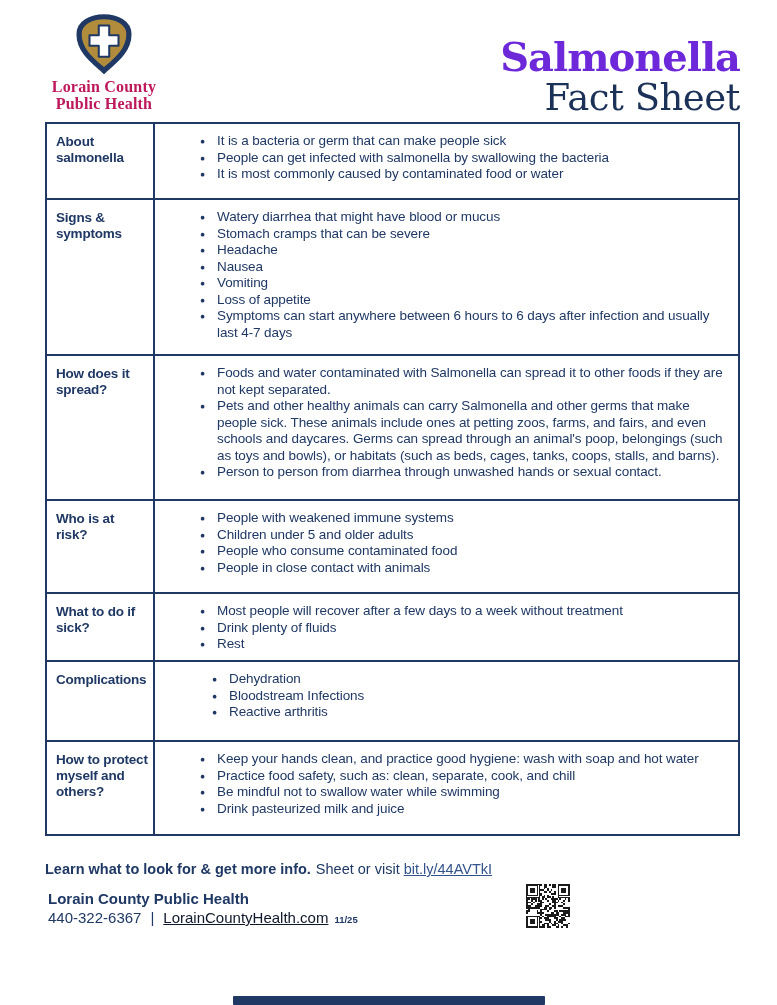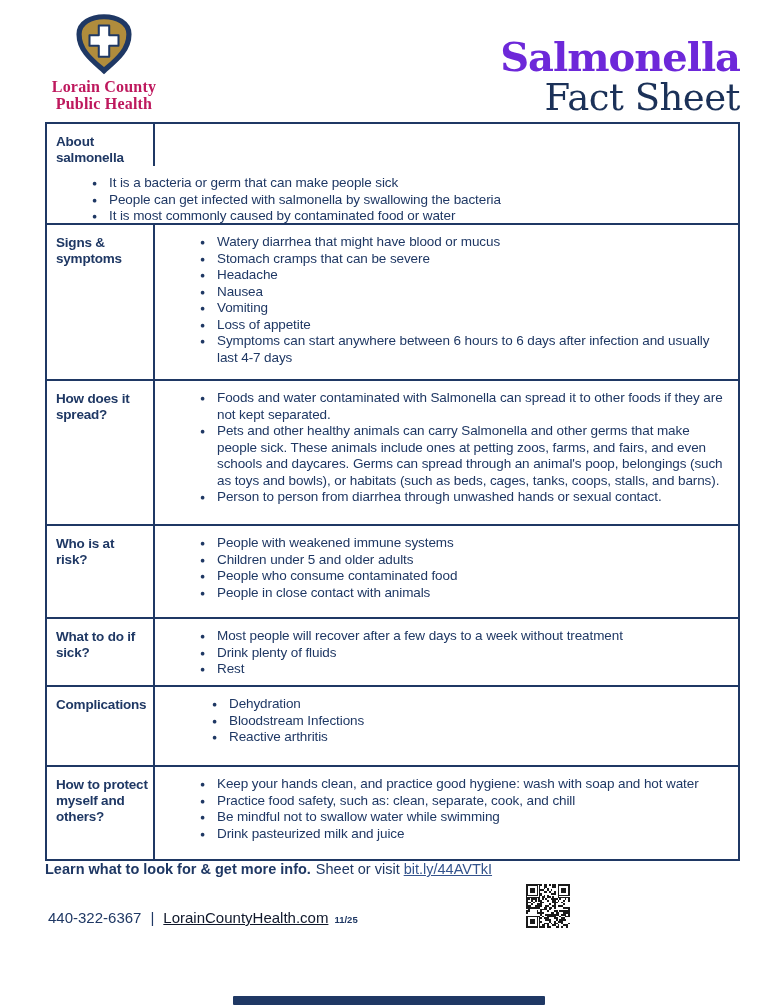--- a/index.html
+++ b/index.html
@@ -66,21 +66,21 @@
       <div>Public Health</div>
     </div>
   </div>
 
   <div class="title-block">
     <div class="title-main">Salmonella</div>
     <div class="title-sub">Fact Sheet</div>
   </div>
 
   <div class="fact-table">
-      <div class="trow" style="height: 99px; flex-direction: column;">
+      <div class="trow" style="height: 74px;">
         <div class="tlabel">About salmonella</div>
         <div class="tcontent">
           <ul>
             <li>It is a bacteria or germ that can make people sick</li>
             <li>People can get infected with salmonella by swallowing the bacteria</li>
             <li>It is most commonly caused by contaminated food or water</li>
           </ul>
         </div>
       </div>
       <div class="trow" style="height: 156px;">
@@ -148,20 +148,21 @@
             <li>Drink pasteurized milk and juice</li>
           </ul>
         </div>
       </div>
     </div>
 
   <div class="cta-line">
     <span class="cta-bold">Learn what to look for &amp; get more info.</span><span>Sheet or visit</span><a class="cta-link">bit.ly/44AVTkI</a>
   </div>
 
+  <div class="footer-org">Lorain County Public Health</div>
   <div class="footer-contact">
     <span>440-322-6367</span><span class="footer-sep">|</span><a class="site-link">LorainCountyHealth.com</a><span class="date-code">11/25</span>
   </div>
 
   <svg class="qr" viewBox="0 0 25 25" xmlns="http://www.w3.org/2000/svg" shape-rendering="crispEdges">
       <rect x="8" y="0" width="1" height="1" fill="#1a1a1a"></rect>
       <rect x="10" y="0" width="1" height="1" fill="#1a1a1a"></rect>
       <rect x="11" y="0" width="1" height="1" fill="#1a1a1a"></rect>
       <rect x="13" y="0" width="1" height="1" fill="#1a1a1a"></rect>
       <rect x="15" y="0" width="1" height="1" fill="#1a1a1a"></rect>

